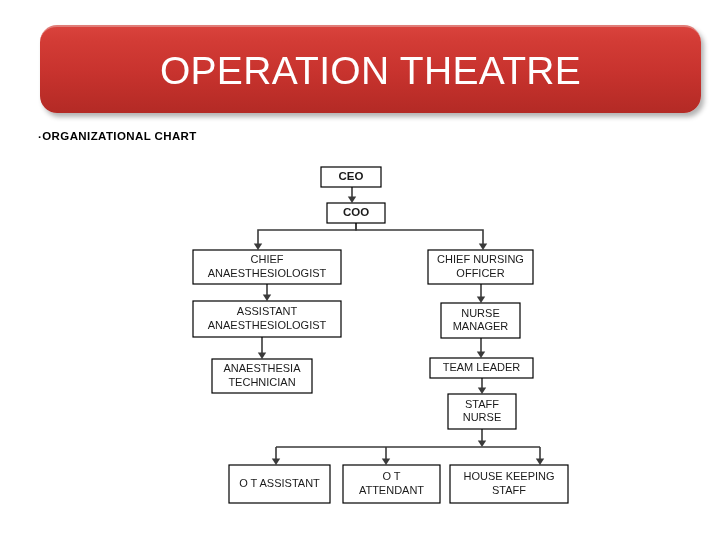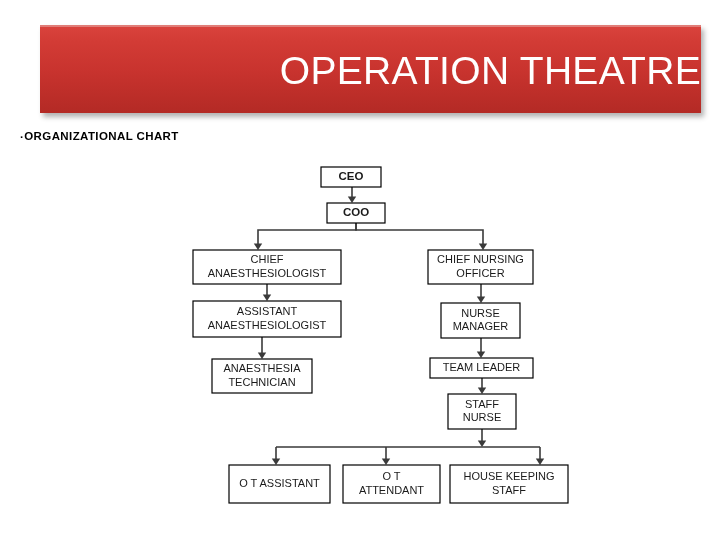--- a/index.html
+++ b/index.html
@@ -27,36 +27,37 @@
                 #d9423c 0%,
                 #d23b35 18%,
                 #c8332e 52%,
                 #bd2e29 78%,
                 #b32a25 100%);
     border-top: 2px solid #e07d78;
     box-sizing: border-box;
     box-shadow: 3px 4px 5px rgba(0,0,0,0.30);
     display: flex;
     align-items: center;
-    justify-content: flex-end;
+    justify-content: center;
+    border-radius: 17px;
   }
   #title-banner .title-text {
     color: #ffffff;
     font-size: 39px;
     font-weight: 300;
     letter-spacing: 0.3px;
     line-height: 1;
     white-space: nowrap;
     font-family: "Liberation Sans", sans-serif;
   }
 
   
   #bullet-line {
     position: absolute;
-    left: 20px;
+    left: 38px;
     top: 130px;
     font-size: 11.5px;
     font-weight: bold;
     color: #000000;
     letter-spacing: 0.4px;
     white-space: nowrap;
   }
   #bullet-line .bullet-dot {
     font-size: 11.5px;
     vertical-align: middle;

